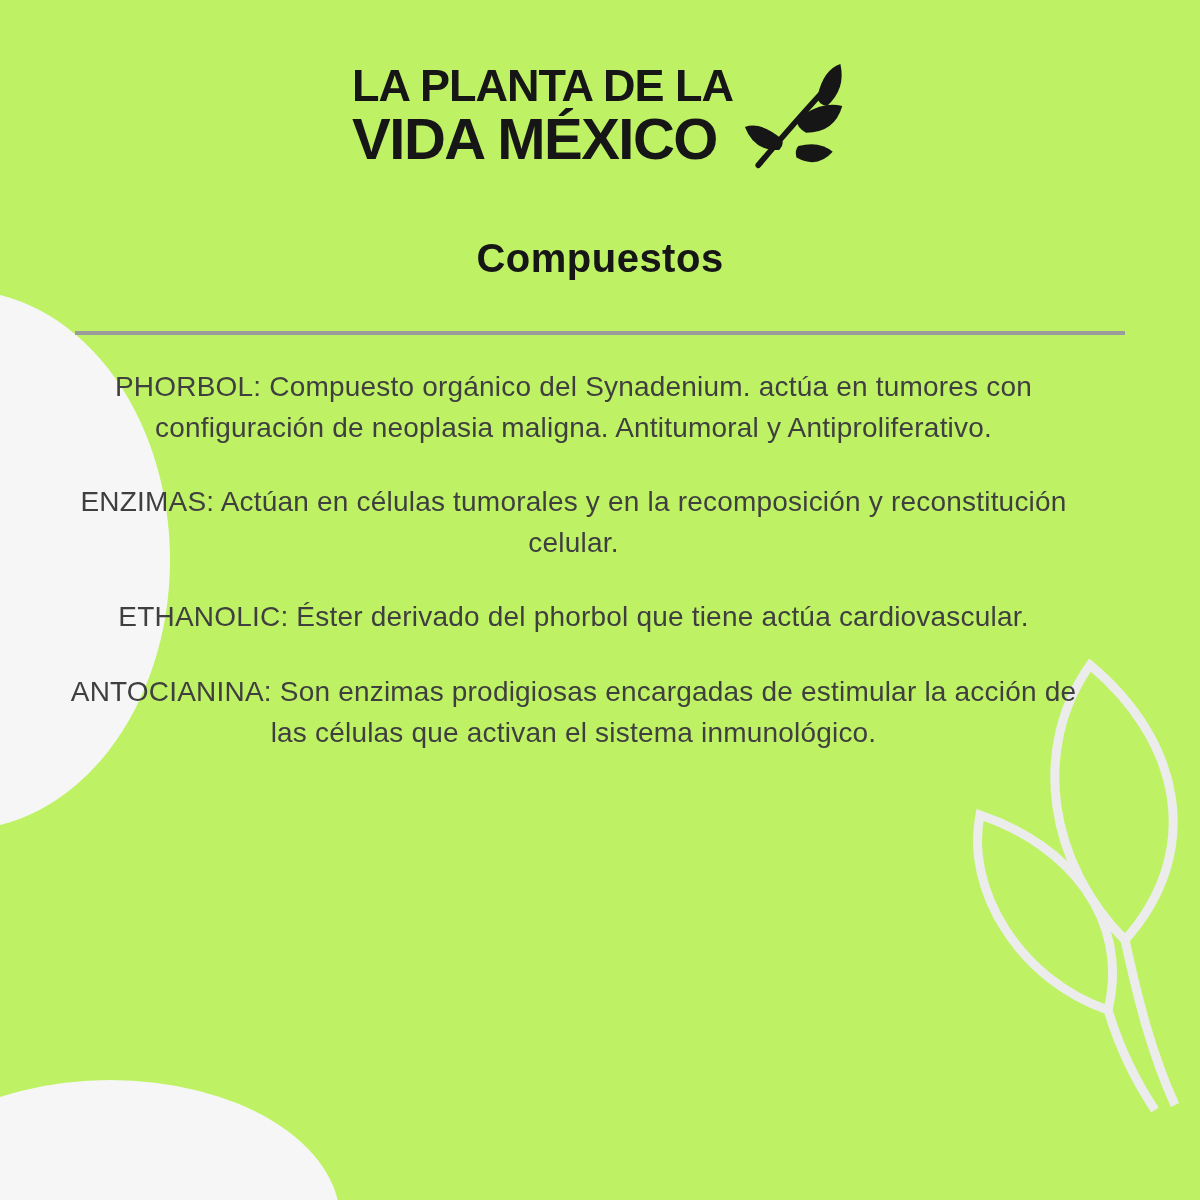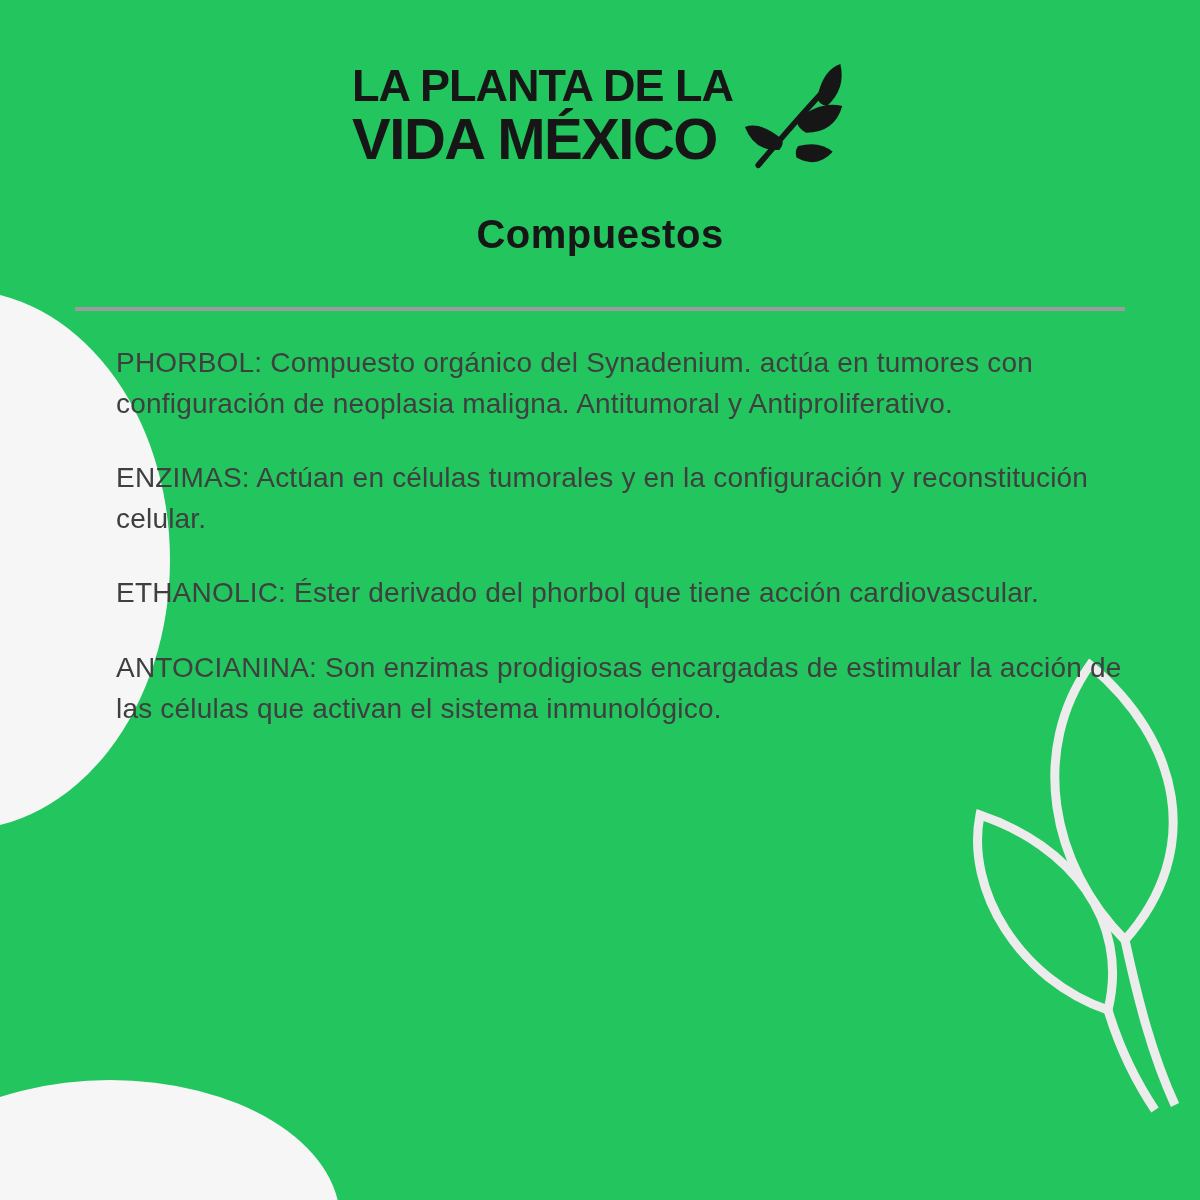--- a/index.html
+++ b/index.html
@@ -7,21 +7,21 @@
   body {
     font-family: "Liberation Sans", sans-serif;
     background: #ffffff;
     position: relative;
     overflow: hidden;
   }
   .page {
     position: relative;
     width: 1200px;
     height: 1200px;
-    background: #22c55e;
+    background: #bef264;
   }
   
   .watermark { position: absolute; z-index: 0; pointer-events: none; }
   .wm-blob-left   { left: -160px; top: 280px;  width: 360px; height: 560px; }
   .wm-leaf-right  { right: -60px; bottom: 80px; width: 340px; height: 470px; }
   .wm-blob-bottom { left: -80px;  bottom: -120px; width: 420px; height: 260px; }
 
   .fg { position: relative; z-index: 1; }
 
   
@@ -46,38 +46,39 @@
     line-height: 1.02;
   }
   .logo-icon { width: 105px; height: 110px; margin-top: 4px; }
 
   
   .title {
     text-align: center;
     font-size: 40px;
     font-weight: bold;
     color: #161616;
-    margin-top: 40px;
+    margin-top: 64px;
     letter-spacing: 0.5px;
   }
 
   
   .divider {
     border: none;
     border-top: 4px solid #9b9b9b;
     width: 1050px;
     margin: 50px auto 0 auto;
   }
 
   
   .content {
     width: 1035px;
-    margin-left: 116px;
+    margin-left: 56px;
     margin-top: 32px;
     color: #3f3f3f;
+    text-align: center;
   }
   .content p {
     font-size: 28px;
     line-height: 1.45;
     letter-spacing: 0.2px;
     margin-bottom: 34px;
   }
 </style>
 </head>
 <body>
@@ -118,19 +119,19 @@
         </g>
       </svg>
     </header>
 
     <h1 class="title">Compuestos</h1>
 
     <hr class="divider">
 
     <main class="content">
       <p>PHORBOL: Compuesto orgánico del Synadenium. actúa en tumores con configuración de neoplasia maligna. Antitumoral y Antiproliferativo.</p>
-      <p>ENZIMAS: Actúan en células tumorales y en la configuración y reconstitución celular.</p>
-      <p>ETHANOLIC: Éster derivado del phorbol que tiene acción cardiovascular.</p>
+      <p>ENZIMAS: Actúan en células tumorales y en la recomposición y reconstitución celular.</p>
+      <p>ETHANOLIC: Éster derivado del phorbol que tiene actúa cardiovascular.</p>
       <p>ANTOCIANINA: Son enzimas prodigiosas encargadas de estimular la acción de las células que activan el sistema inmunológico.</p>
     </main>
 
   </div>
 </div>
 
 </body></html>

